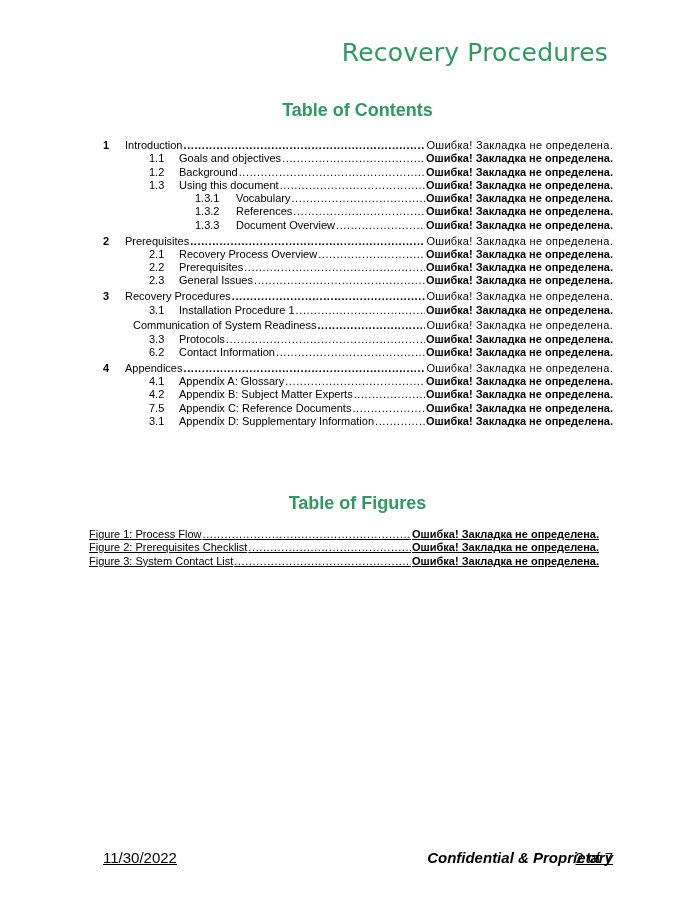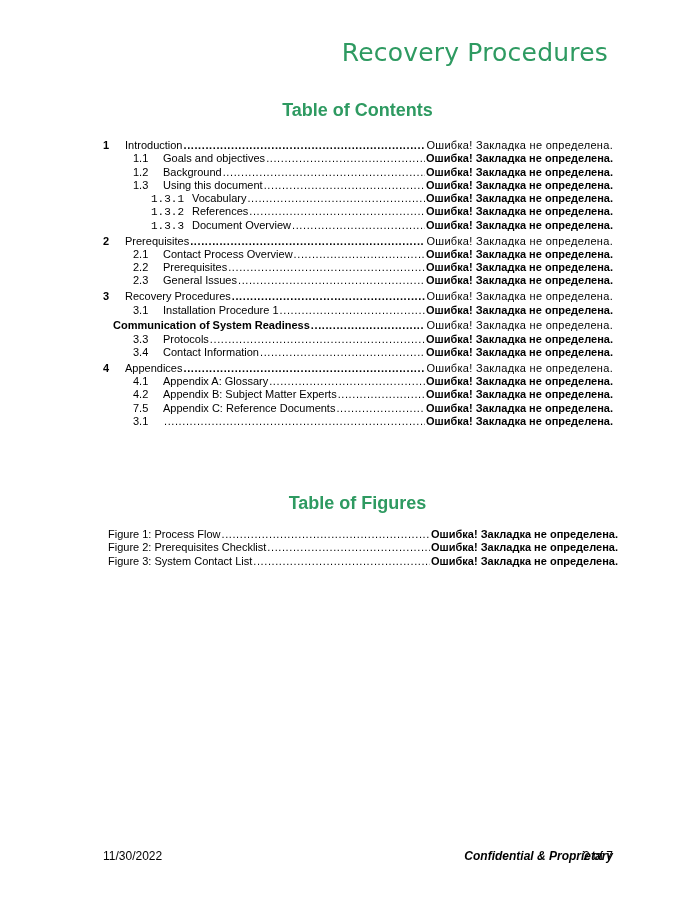--- a/index.html
+++ b/index.html
@@ -7,31 +7,31 @@
     .doc-title { position: absolute; right: 87px; top: 38px; font-family: "DejaVu Sans", sans-serif; font-size: 25px; color: #2e9a61; letter-spacing: 0.2px; }
     .section-heading { position: absolute; left: 0; width: 695px; text-align: center; font-family: "Liberation Sans", sans-serif; font-weight: bold; font-size: 18px; color: #2e9a61; }
     .toc-heading { top: 100px; left: 10px; }
     .tof-heading { top: 493px; left: 10px; }
     .toc { position: absolute; left: 103px; top: 139px; width: 510px; font-size: 11px; line-height: 13.3px; }
     .toc-row { display: flex; align-items: baseline; white-space: nowrap; height: 13.3px; }
     .toc-row.gap-before { margin-top: 2.5px; }
     .num { display: inline-block; }
     .lvl1 .num { width: 22px; font-weight: bold; }
     .lvl1 .title { font-weight: normal; }
-    .lvl2 .num { width: 30px; margin-left: 30px; }
-    .lvl3 .num { width: 41px; margin-left: 48px; font-family: Liberation Mono, monospace; }
-    .lvl-standalone .title { font-weight: bold; margin-left: 10px; }
+    .lvl2 .num { width: 30px; margin-left: 46px; }
+    .lvl3 .num { width: 41px; margin-left: 92px; }
+    .lvl-standalone .title { font-weight: normal; margin-left: 30px; }
     .leader { flex: 1; overflow: hidden; margin: 0 1px; }
     .leader::after { content: "................................................................................................................................................................................"; letter-spacing: 0.6px; }
     .lvl1 .leader::after { font-weight: bold; }
     .page { text-align: right; }
     .page.bold { font-weight: bold; }
     .page.normal { font-weight: normal; letter-spacing: 0.3px; }
-    .tof { position: absolute; left: 108px; top: 528px; width: 510px; font-size: 11px; line-height: 13.3px; }
-    .footer { position: absolute; top: 849px; left: 103px; width: 510px; font-size: 12px; display: flex; justify-content: space-between; align-items: baseline; }
+    .tof { position: absolute; left: 89px; top: 528px; width: 510px; font-size: 11px; line-height: 13.3px; text-decoration: underline; }
+    .footer { position: absolute; top: 849px; left: 103px; width: 510px; font-size: 15px; display: flex; justify-content: space-between; align-items: baseline; text-decoration: underline; }
     .footer .center { font-weight: bold; font-style: italic; position: absolute; left: 0; right: 0; text-align: right; }
   </style>
 </head>
 <body>
 
 <div class="doc-title">Recovery Procedures</div>
 
 <div class="section-heading toc-heading">Table of Contents</div>
 
 <div class="toc">
@@ -80,21 +80,21 @@
   </div>
 
   <div class="toc-row lvl1 gap-before">
     <span class="num">2</span>
     <span class="title">Prerequisites</span>
     <span class="leader"></span>
     <span class="page normal">Ошибка! Закладка не определена.</span>
   </div>
   <div class="toc-row lvl2">
     <span class="num">2.1</span>
-    <span class="title">Contact Process Overview</span>
+    <span class="title">Recovery Process Overview</span>
     <span class="leader"></span>
     <span class="page bold">Ошибка! Закладка не определена.</span>
   </div>
   <div class="toc-row lvl2">
     <span class="num">2.2</span>
     <span class="title">Prerequisites</span>
     <span class="leader"></span>
     <span class="page bold">Ошибка! Закладка не определена.</span>
   </div>
   <div class="toc-row lvl2">
@@ -121,21 +121,21 @@
     <span class="leader"></span>
     <span class="page normal">Ошибка! Закладка не определена.</span>
   </div>
   <div class="toc-row lvl2">
     <span class="num">3.3</span>
     <span class="title">Protocols</span>
     <span class="leader"></span>
     <span class="page bold">Ошибка! Закладка не определена.</span>
   </div>
   <div class="toc-row lvl2">
-    <span class="num">3.4</span>
+    <span class="num">6.2</span>
     <span class="title">Contact Information</span>
     <span class="leader"></span>
     <span class="page bold">Ошибка! Закладка не определена.</span>
   </div>
 
   <div class="toc-row lvl1 gap-before">
     <span class="num">4</span>
     <span class="title">Appendices</span>
     <span class="leader"></span>
     <span class="page normal">Ошибка! Закладка не определена.</span>
@@ -153,20 +153,21 @@
     <span class="page bold">Ошибка! Закладка не определена.</span>
   </div>
   <div class="toc-row lvl2">
     <span class="num">7.5</span>
     <span class="title">Appendix C: Reference Documents</span>
     <span class="leader"></span>
     <span class="page bold">Ошибка! Закладка не определена.</span>
   </div>
   <div class="toc-row lvl2">
     <span class="num">3.1</span>
+    <span class="title">Appendix D: Supplementary Information</span>
     <span class="leader"></span>
     <span class="page bold">Ошибка! Закладка не определена.</span>
   </div>
 </div>
 
 <div class="section-heading tof-heading">Table of Figures</div>
 
 <div class="tof">
   <div class="toc-row">
     <span class="title">Figure 1: Process Flow</span>

